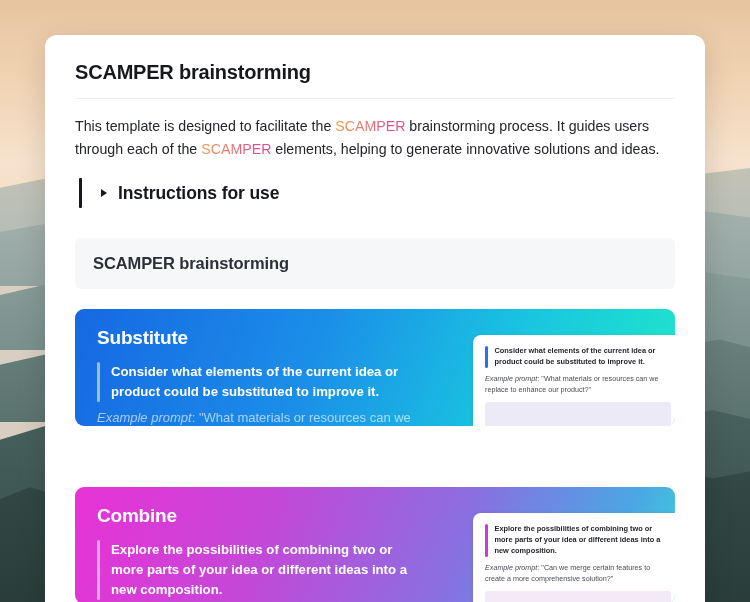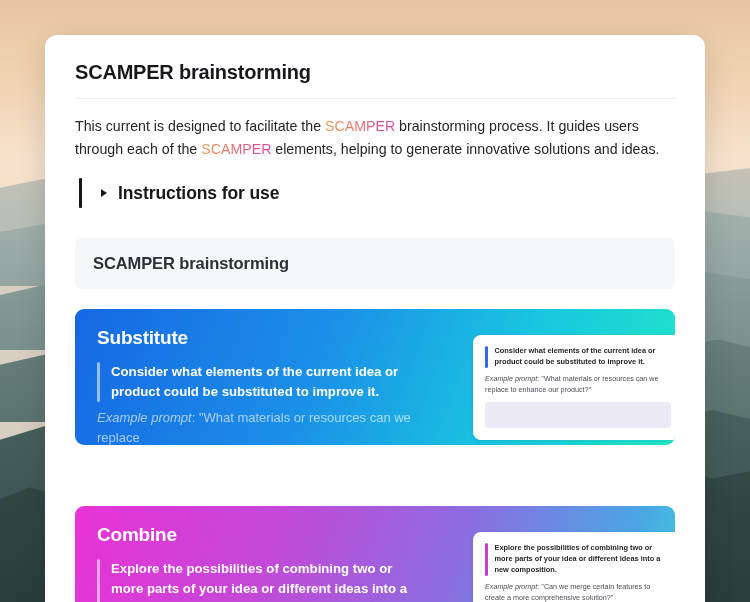--- a/index.html
+++ b/index.html
@@ -86,21 +86,21 @@
   
   .band {
     margin:30px 0 0 0; background:#f6f7f8;
     border-radius:6px; padding:16px 18px;
   }
   .band-title { font-size:16.5px; font-weight:bold; color:#2d3038; letter-spacing:-0.1px; }
 
   
   .cards { margin-top:20px; display:flex; flex-direction:column; gap:13px; padding-bottom:40px; }
   .gcard {
-    position:relative; border-radius:9px; height:136px;
+    position:relative; border-radius:9px; height:117px;
     padding:18px 20px 0 22px; overflow:hidden;
   }
   .gcard.substitute { background:linear-gradient(110deg,#1668e3 0%, #1b8fe8 40%, #19c6e0 72%, #1fe7c8 100%); }
   .gcard.combine    { background:linear-gradient(110deg,#e832d6 0%, #c448d8 32%, #8b6ee0 62%, #4aa7e4 88%, #3fd0d8 100%);margin-top:48px; }
   .gcard.adapt      { background:linear-gradient(110deg,#e6140f 0%, #ec3a07 35%, #f4600b 70%, #f7761a 100%); }
 
   .gcard-heading {
     font-size:19px; font-weight:bold; color:#fff;
     letter-spacing:-0.2px; margin-bottom:13px;
   }
@@ -145,21 +145,21 @@
   <div class="ridge r5"></div>
   <div class="ridge r6"></div>
 </div>
 
 <div class="panel">
   <div class="panel-inner">
 
     <div class="page-title">SCAMPER brainstorming</div>
     <div class="title-rule"></div>
 
-    <div class="intro"><span>This current is designed to facilitate the </span><span class="scamper-grad">SCAMPER</span><span> brainstorming process. It guides users through each of the </span><span class="scamper-grad">SCAMPER</span><span> elements, helping to generate innovative solutions and ideas.</span></div>
+    <div class="intro"><span>This template is designed to facilitate the </span><span class="scamper-grad">SCAMPER</span><span> brainstorming process. It guides users through each of the </span><span class="scamper-grad">SCAMPER</span><span> elements, helping to generate innovative solutions and ideas.</span></div>
 
     <div class="toggle-block">
       <div class="toggle-bar"></div>
       <div class="toggle-arrow">
           <div class="tri"></div>
         </div>
       <div class="toggle-label">Instructions for use</div>
     </div>
 
     <div class="band">

